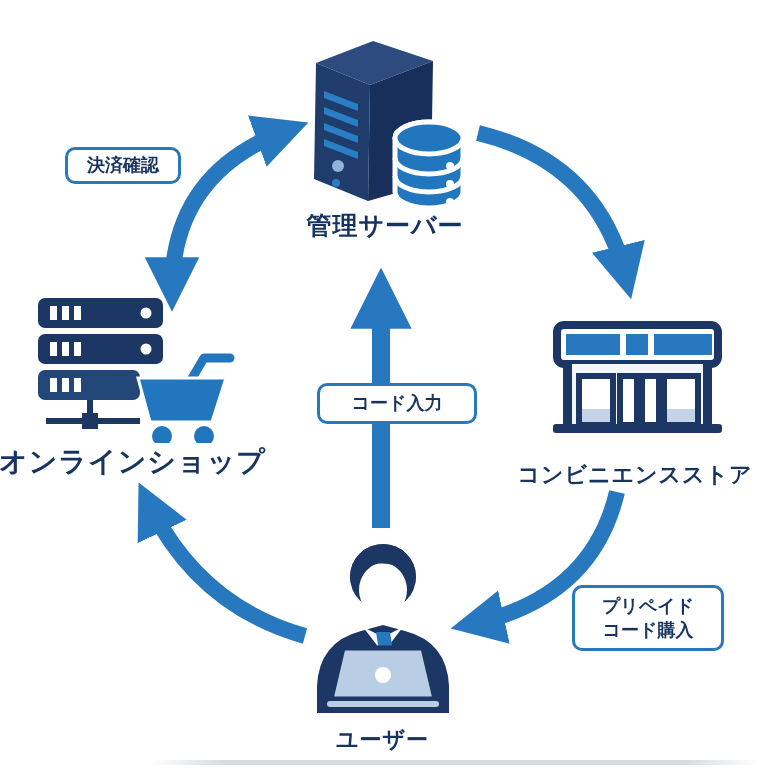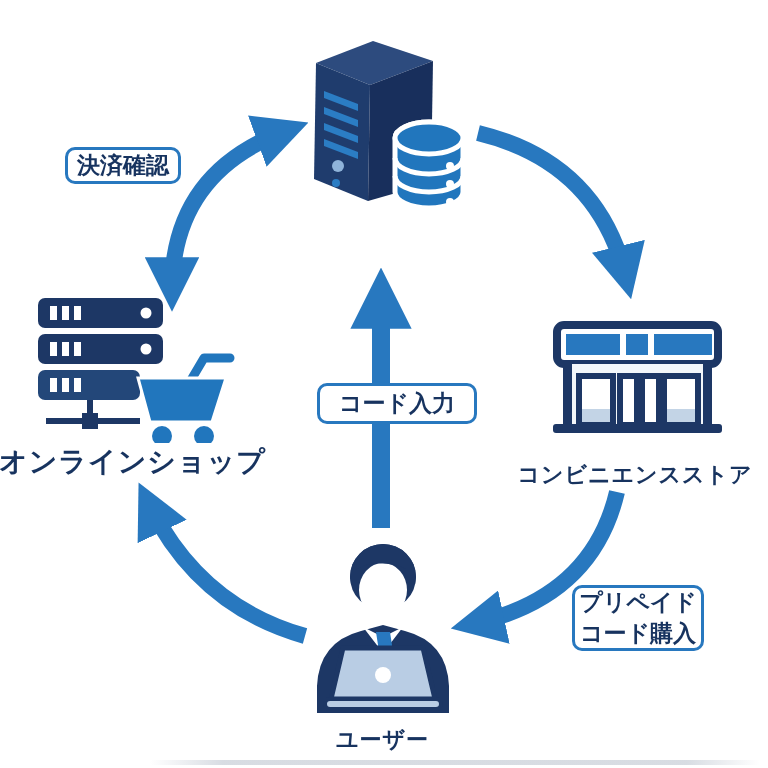--- a/index.html
+++ b/index.html
@@ -17,26 +17,26 @@
   .node-top .node-label{font-size:25px;margin-top:4px;}
   .node-right{left:520px;top:312px;width:230px;}
   .node-right .node-label{font-size:22px;margin-top:26px;}
   .node-left{left:25px;top:298px;width:215px;}
   .node-left .node-label{font-size:28px;margin-top:4px;}
   .node-bottom{left:300px;top:528px;width:165px;}
   .node-bottom .node-label{font-size:22px;margin-top:15px;}
   .label-box{
     position:absolute;background:#ffffff;border:3px solid #2878bf;border-radius:10px;
     color:#17335f;font-weight:bold;display:flex;flex-direction:column;
-    align-items:center;justify-content:center;font-size:23px;line-height:1.35;
+    align-items:center;justify-content:center;font-size:18px;line-height:1.35;
     box-sizing:border-box;white-space:nowrap;
   }
   .box-payment{left:65px;top:147px;width:116px;height:37px;}
   .box-code{left:317px;top:383px;width:160px;height:41px;}
-  .box-prepaid{left:572px;top:585px;width:132px;height:66px;}
+  .box-prepaid{left:572px;top:585px;width:152px;height:66px;}
   .floor-shadow{
     position:absolute;left:150px;right:8px;bottom:3px;height:5px;border-radius:3px;
     background:linear-gradient(90deg,rgba(168,178,192,0) 0%,rgba(168,178,192,0.45) 12%,rgba(168,178,192,0.45) 88%,rgba(168,178,192,0) 100%);
   }
 </style>
 </head>
 <body>
 
 <div class="canvas">
 
@@ -69,20 +69,21 @@
       <g>
         <path d="M97,105 a34,16 0 0 1 68,0 v54 a34,16 0 0 1 -68,0 z" fill="#2176bd" stroke="#ffffff" stroke-width="5"></path>
         <ellipse cx="131" cy="105" rx="34" ry="16" fill="#2176bd" stroke="#ffffff" stroke-width="5"></ellipse>
         <path d="M97,125 a34,16 0 0 0 68,0" fill="none" stroke="#ffffff" stroke-width="5"></path>
         <path d="M97,143 a34,16 0 0 0 68,0" fill="none" stroke="#ffffff" stroke-width="5"></path>
         <circle cx="152" cy="133" r="4" fill="#ffffff"></circle>
         <circle cx="152" cy="151" r="4" fill="#ffffff"></circle>
         <circle cx="152" cy="169" r="4" fill="#ffffff"></circle>
       </g>
     </svg>
+    <div class="node-label">管理サーバー</div>
   </div>
 
   <div class="node node-right">
     <svg width="180" height="125" viewBox="0 0 180 125">
       <g>
         <rect x="12" y="13" width="161" height="39" rx="7" fill="#ffffff" stroke="#1d3765" stroke-width="8"></rect>
         <rect x="21" y="22" width="54" height="21" fill="#2878bf"></rect>
         <rect x="81" y="22" width="22" height="21" fill="#2878bf"></rect>
         <rect x="109" y="22" width="58" height="21" fill="#2878bf"></rect>
       </g>

